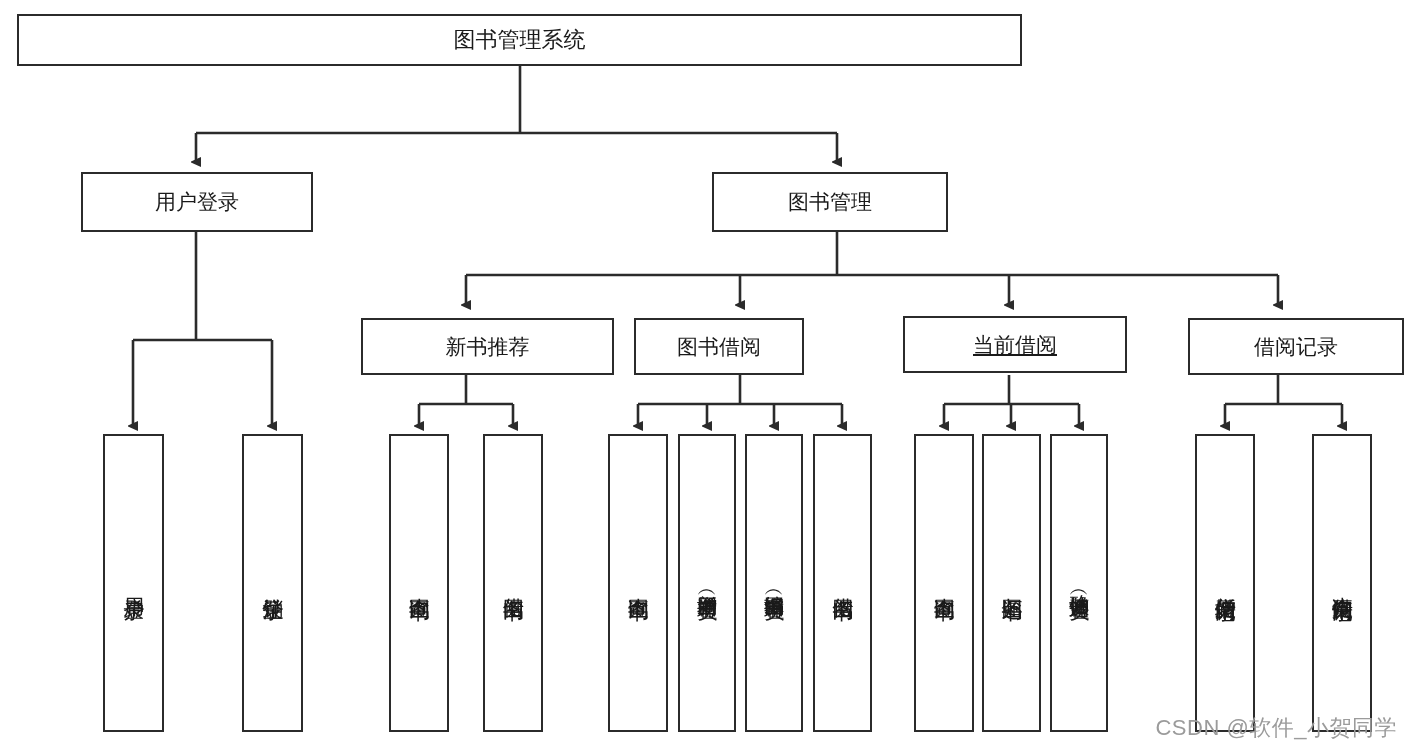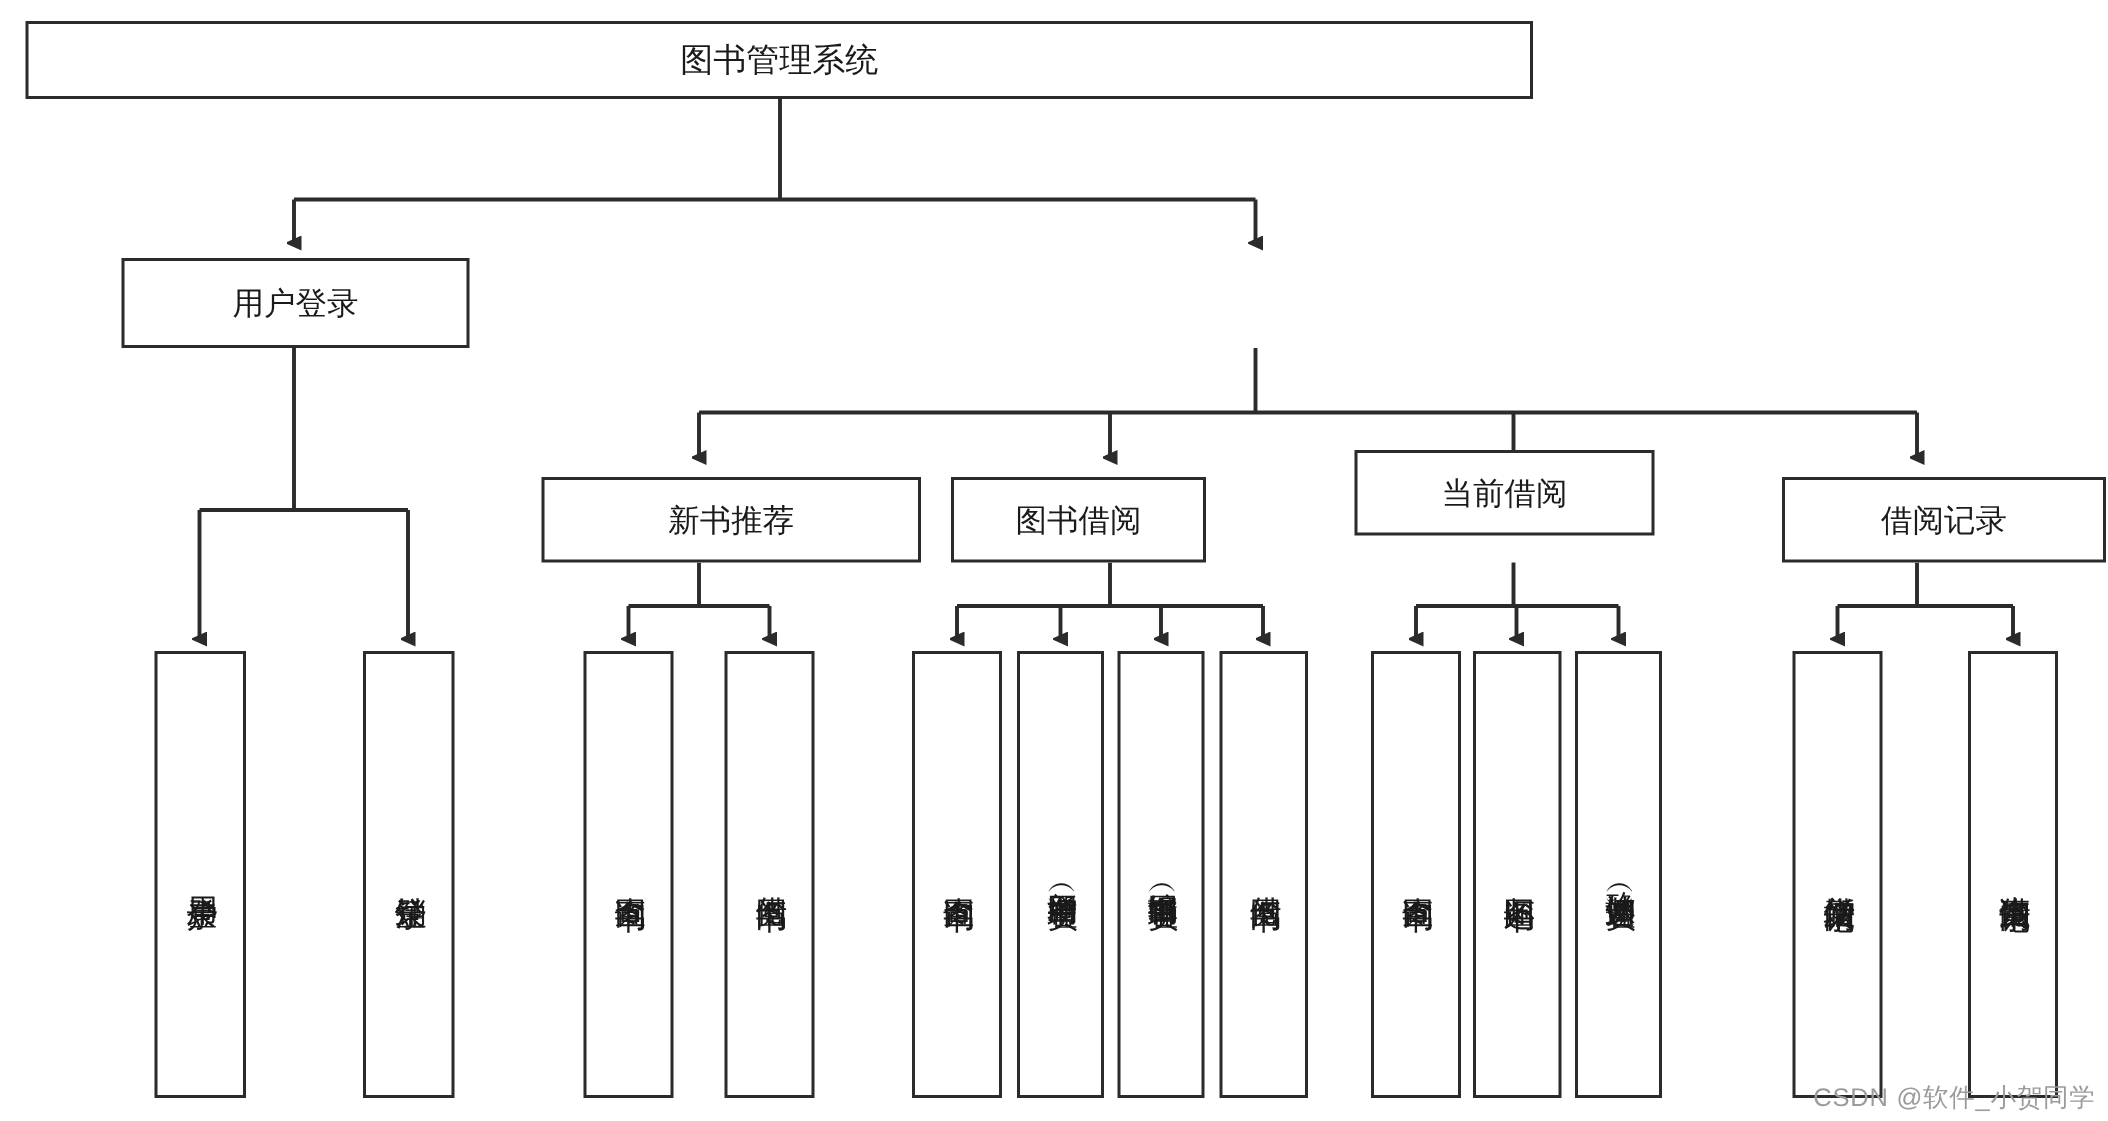--- a/index.html
+++ b/index.html
@@ -48,21 +48,21 @@
     writing-mode: vertical-rl;
     text-orientation: upright;
     line-height: 1.18;
     white-space: nowrap;
     display: block;
   }
   .watermark {
     position: absolute;
     right: 8px;
     bottom: 4px;
-    font-size: 17px;
+    font-size: 22px;
     color: #9b9b9b;
     letter-spacing: 0.5px;
     white-space: nowrap;
   }
 </style>
 </head>
 <body>
 
 <div id="canvas">
 
@@ -117,28 +117,31 @@
     </g>
   </svg>
 
   <div class="node root" style="left:17px; top:14px; width:1005px; height:52px;">
     <span>图书管理系统</span>
   </div>
 
   <div class="node level2" style="left:81px; top:172px; width:232px; height:60px;">
     <span>用户登录</span>
   </div>
+  <div class="node level2" style="left:712px; top:172px; width:236px; height:60px;">
+    <span>图书管理</span>
+  </div>
 
   <div class="node level2" style="left:361px; top:318px; width:253px; height:57px;">
     <span>新书推荐</span>
   </div>
   <div class="node level2" style="left:634px; top:318px; width:170px; height:57px;">
     <span>图书借阅</span>
   </div>
-  <div class="node level2" style="left:903px; top:300px; width:200px; height:57px;">
+  <div class="node level2" style="left:903px; top:316px; width:224px; height:57px;text-decoration:underline;">
     <span>当前借阅</span>
   </div>
   <div class="node level2" style="left:1172px; top:318px; width:216px; height:57px;margin-left:16px;">
     <span>借阅记录</span>
   </div>
 
   <div class="node leaf" style="left:103px; top:434px; width:61px; height:298px;">
     <span class="vtext">用户登录</span>
   </div>
   <div class="node leaf" style="left:242px; top:434px; width:61px; height:298px;">

